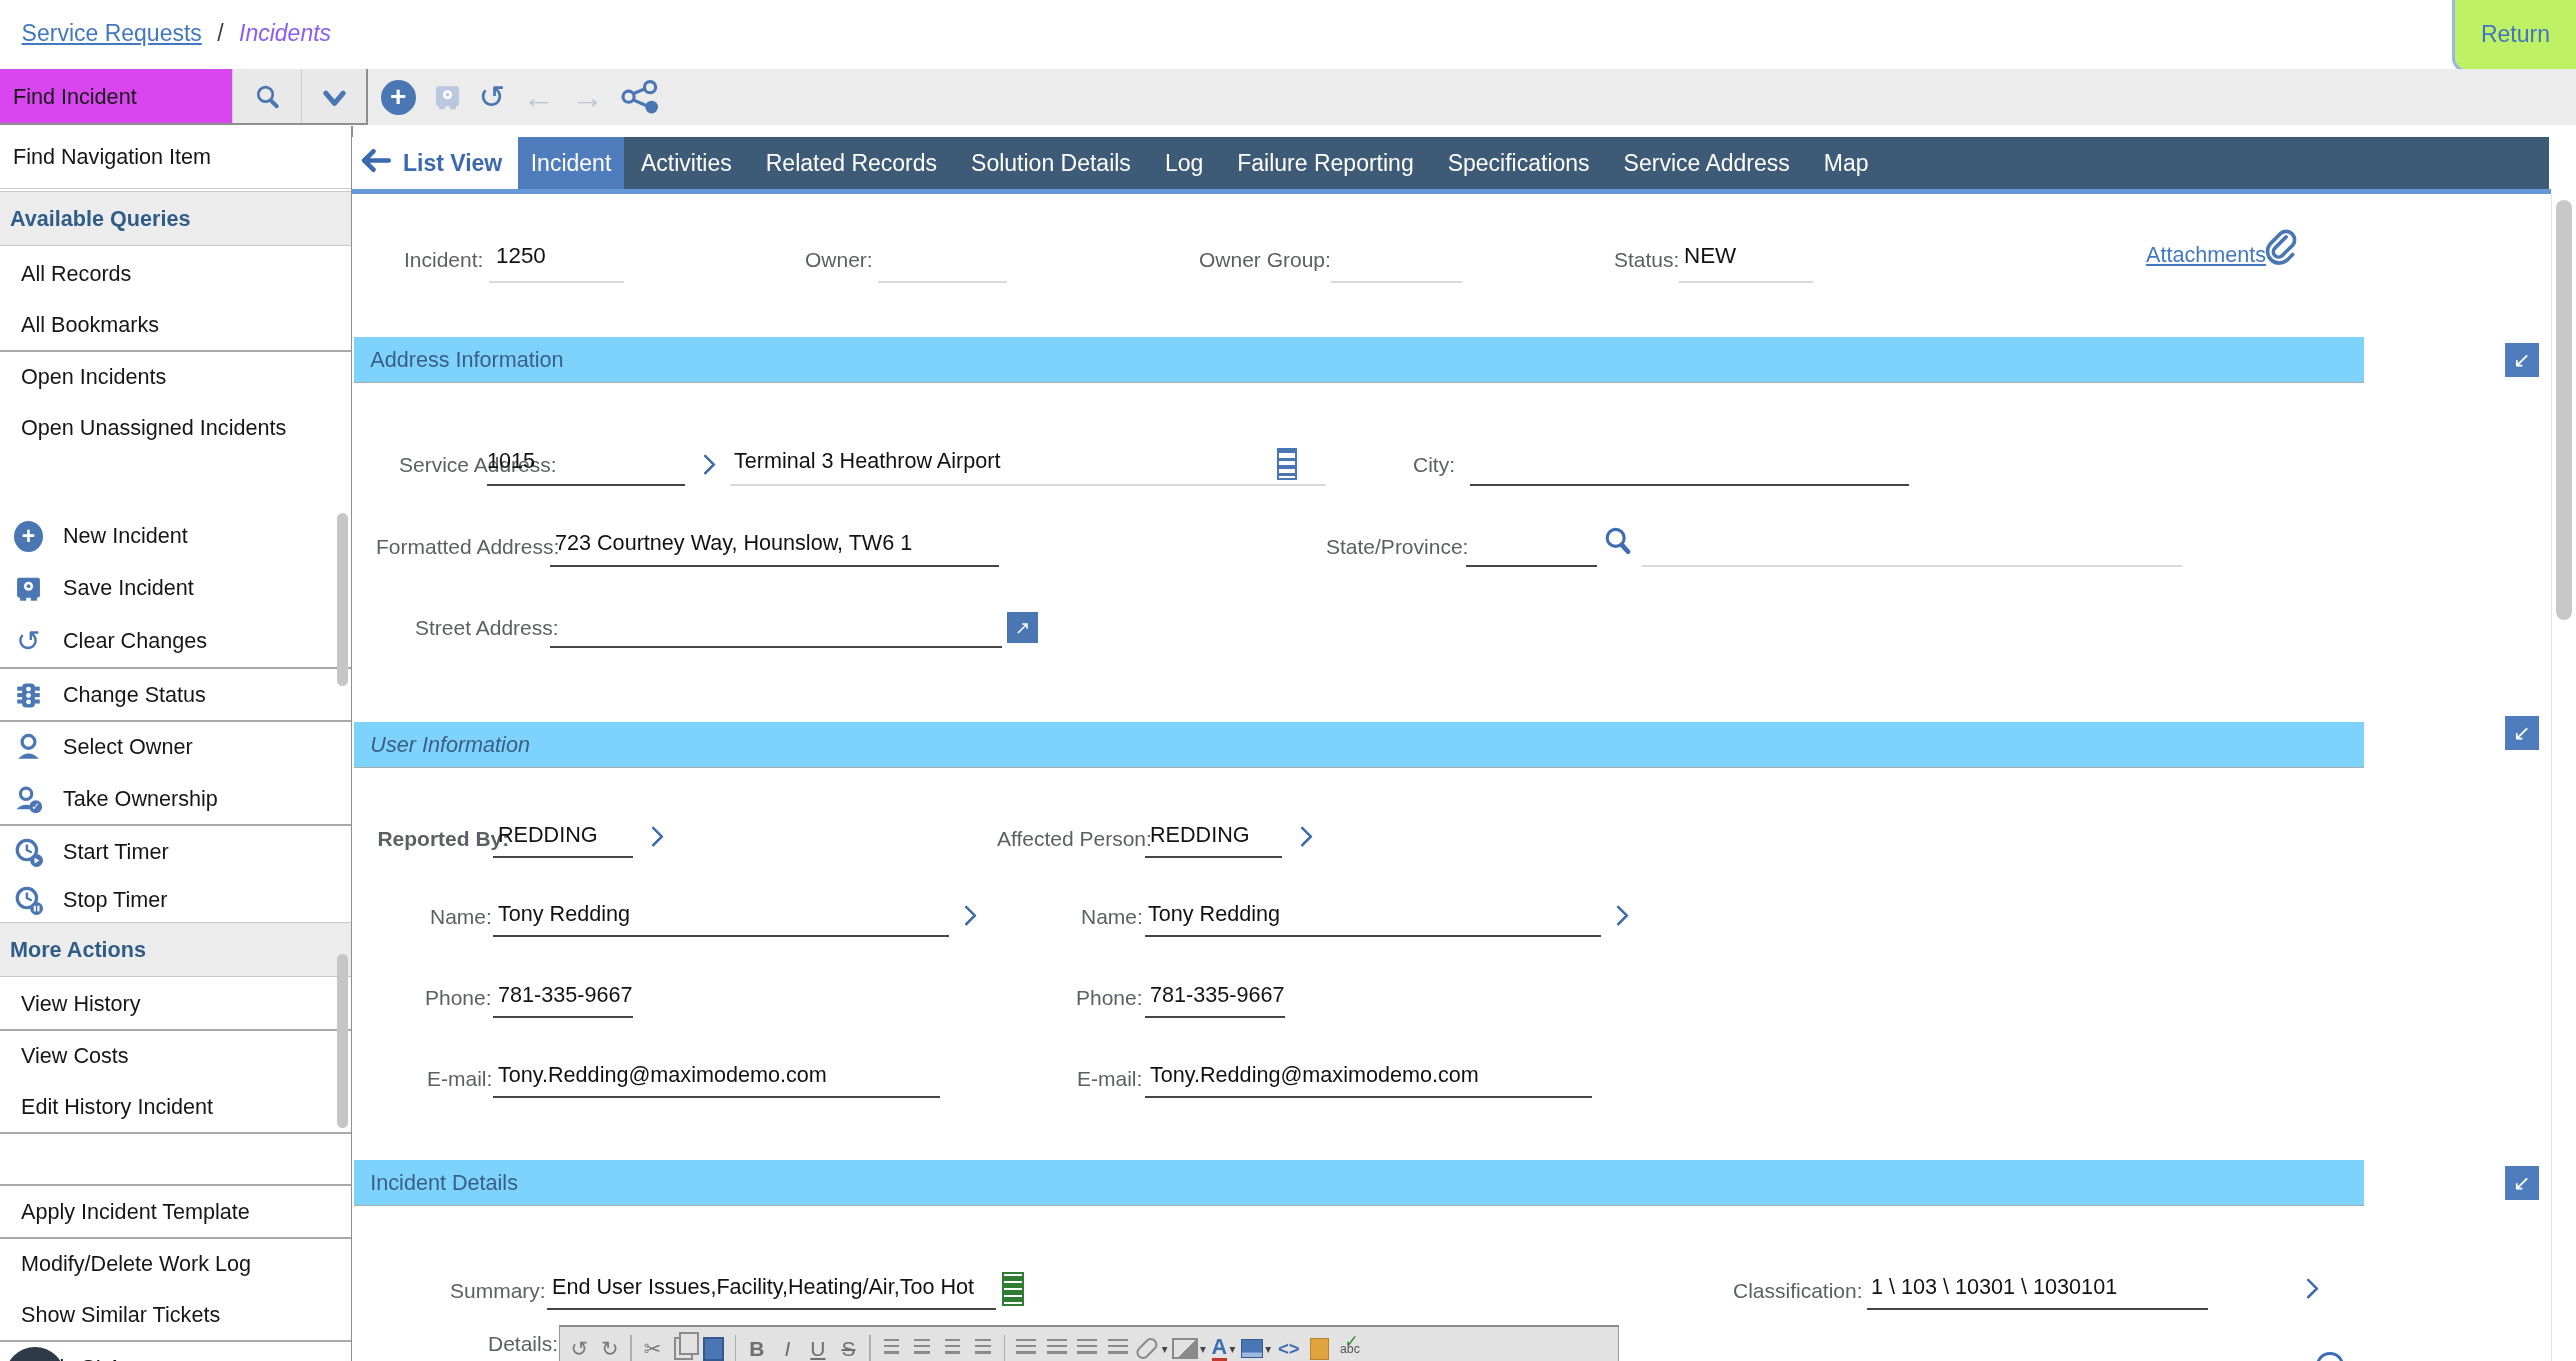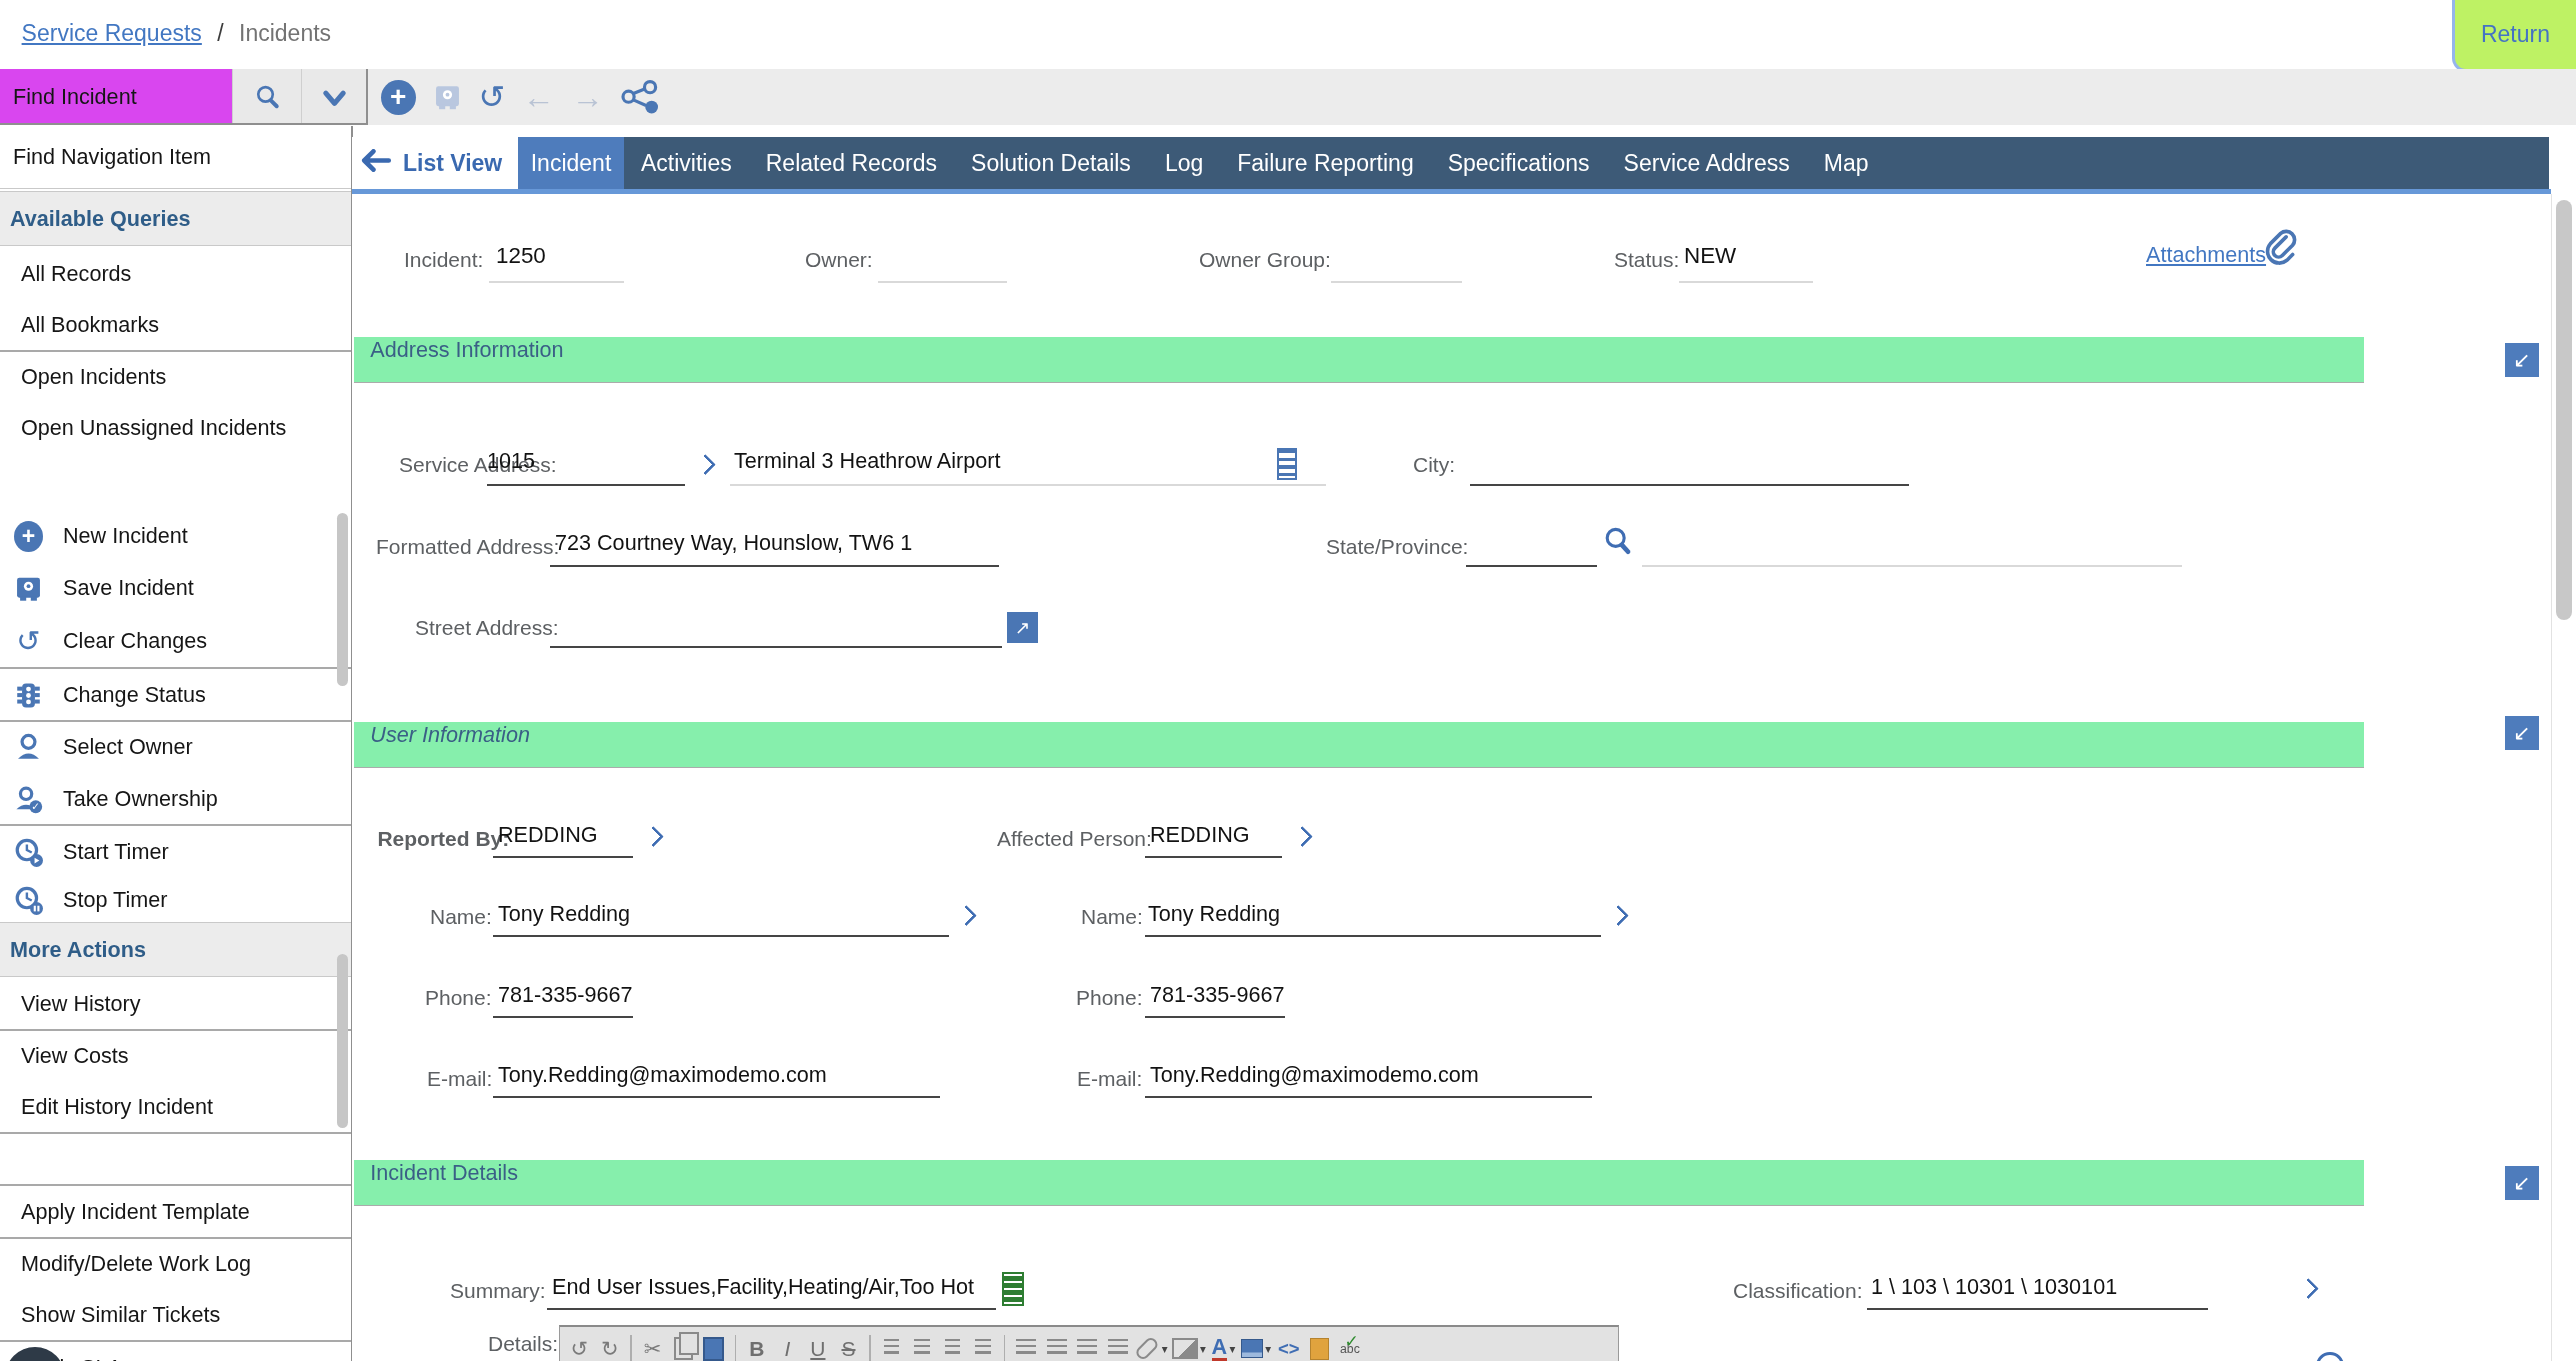--- a/index.html
+++ b/index.html
@@ -3,21 +3,21 @@
 <meta charset="utf-8">
 <style>
   html,body{margin:0;padding:0;}
   body{width:2576px;height:1361px;position:relative;overflow:hidden;background:#fff;
        font-family:"Liberation Sans",sans-serif;color:#161616;}
   .abs{position:absolute;}
   
   .breadcrumb{position:absolute;left:21.6px;top:20px;font-size:23px;display:flex;gap:15.4px;align-items:baseline;}
   .bc-link{color:#4277c2;text-decoration:underline;cursor:pointer;}
   .bc-sep{color:#3c3c3c;}
-  .bc-cur{color:#737373;}
+  .bc-cur{color:#8b5cf6;font-style:italic;}
   .return-btn{position:absolute;right:0;top:0;width:121px;height:69px;background:#bef264;
       border-left:3.9px solid #95b5ec;border-bottom:3.9px solid #95b5ec;border-bottom-left-radius:14px;
       color:#4473c4;font-size:23px;display:flex;align-items:center;justify-content:center;}
   
   .toolbar{position:absolute;left:0;top:69px;width:2576px;height:56px;display:flex;}
   .tb-find{width:232px;background:#d946ef;display:flex;align-items:center;padding-left:13px;font-size:21.6px;color:#161616;box-sizing:border-box;}
   .tb-cell{background:#e9e9e9;border-left:1.5px solid #cfcfcf;display:flex;align-items:center;justify-content:center;box-sizing:border-box;}
   .tb-divider{width:2.3px;background:#8f8f8f;}
   .tb-icons{flex:1;background:#ececec;display:flex;align-items:center;gap:17px;padding-left:12.3px;}
   .tb-underline{position:absolute;left:0;top:123px;width:368px;height:2.3px;background:#8f8f8f;}
@@ -52,22 +52,22 @@
   .v-scroll{position:absolute;left:2551px;top:194px;width:25px;height:1167px;background:#fff;border-left:1.5px solid #e2e2e2;box-sizing:border-box;}
   .v-thumb{position:absolute;left:3.9px;top:6.2px;width:16px;height:420px;background:#c8c8c8;border-radius:9.2px;}
   
   .main{position:absolute;left:352px;top:194px;width:2199px;height:1167px;background:#fff;overflow:hidden;}
   .lbl{position:absolute;font-size:21px;color:#5d6063;white-space:nowrap;}
   .val{position:absolute;font-size:21.6px;color:#121212;white-space:nowrap;}
   .u-dark{position:absolute;height:2.3px;background:#454545;}
   .u-light{position:absolute;height:2.3px;background:#d9d9d9;}
   .chv{position:absolute;width:11.6px;height:11.6px;border-top:3.9px solid #3f6db3;border-right:3.9px solid #3f6db3;
       transform:rotate(45deg);border-radius:0.8px;}
-  .sec{position:absolute;left:2.3px;width:2010px;height:46px;background:#86efac;border-bottom:1.5px solid #ababab;
-      display:flex;padding-left:16px;box-sizing:border-box;font-size:21.6px;color:#3a5f86;}
+  .sec{position:absolute;left:2.3px;width:2010px;height:46px;background:#7dd3fc;border-bottom:1.5px solid #ababab;
+      display:flex;align-items:center;padding-left:16px;box-sizing:border-box;font-size:21.6px;color:#3a5f86;}
   .sec-min{position:absolute;right:12.3px;top:6.2px;width:34px;height:34px;background:#4e7cbc;color:#fff;
       font-size:21px;display:flex;align-items:center;justify-content:center;cursor:pointer;}
   .attach{position:absolute;left:1794px;top:48px;font-size:21.6px;color:#4277c2;text-decoration:underline;cursor:pointer;}
   .ic-detail{position:absolute;width:20px;height:32px;border:2.3px solid #4a76b4;box-sizing:border-box;
       background:repeating-linear-gradient(to bottom,#4a76b4 0 3.1px,#ffffff 3.1px 7.7px);}
   .ic-goto{position:absolute;width:31px;height:31px;background:#4a76b4;color:#fff;display:flex;align-items:center;
       justify-content:center;font-size:18.5px;cursor:pointer;}
   .ic-green{position:absolute;width:21.6px;height:34px;border:2.3px solid #2e7d32;box-sizing:border-box;
       background:repeating-linear-gradient(to bottom,#ffffff 0 2.3px,#2e7d32 2.3px 7px);}
   .part-mag{position:absolute;width:21.6px;height:21.6px;border:3.9px solid #3f6db3;border-radius:50%;}

